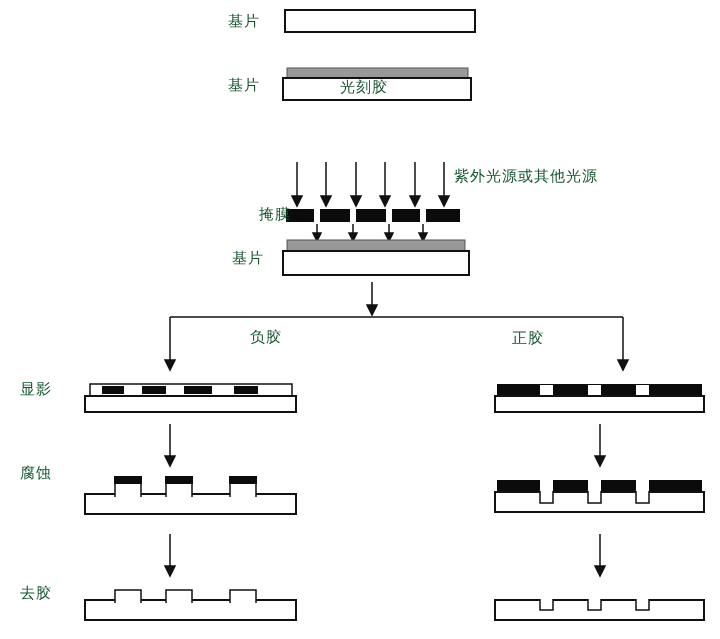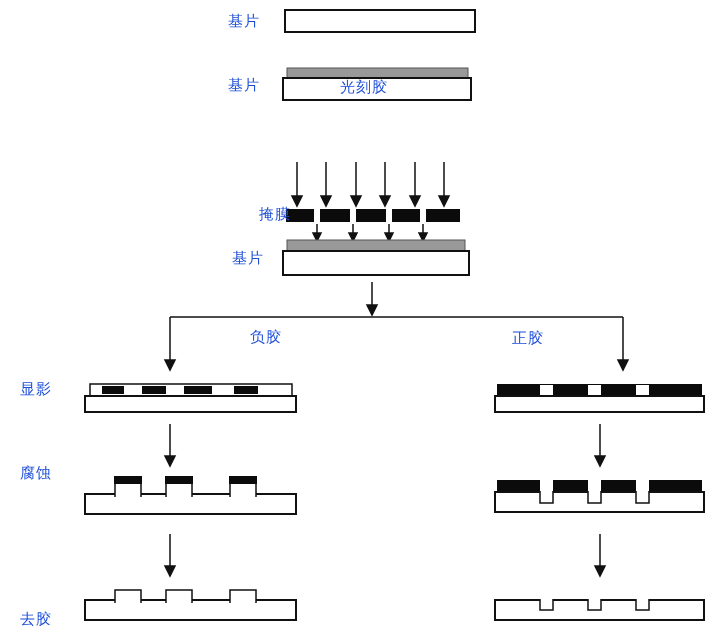--- a/index.html
+++ b/index.html
@@ -8,21 +8,21 @@
     width: 720px;
     height: 639px;
     background: #ffffff;
     font-family: "Liberation Sans", sans-serif;
     overflow: hidden;
   }
   .canvas svg { position: absolute; left: 0; top: 0; }
   .lbl {
     position: absolute;
     font-size: 15px;
-    color: #1d4ed8;
+    color: #14532d;
     white-space: nowrap;
     letter-spacing: 1px;
     line-height: 1;
   }
 </style>
 </head>
 <body>
 
 <div class="canvas">
 
@@ -143,21 +143,22 @@
       <rect x="495" y="600" width="209" height="20" fill="#ffffff" stroke="#111" stroke-width="2"></rect>
       <path d="M540 599 L540 610 L553 610 L553 599" fill="#ffffff" stroke="#111" stroke-width="1.5"></path>
       <path d="M588 599 L588 610 L601 610 L601 599" fill="#ffffff" stroke="#111" stroke-width="1.5"></path>
       <path d="M636 599 L636 610 L649 610 L649 599" fill="#ffffff" stroke="#111" stroke-width="1.5"></path>
     </g>
   </svg>
 
   <div class="lbl" style="left:228px; top:13px;">基片</div>
   <div class="lbl" style="left:340px; top:43px;margin-top:36px;">光刻胶</div>
   <div class="lbl" style="left:228px; top:77px;">基片</div>
+  <div class="lbl" style="left:454px; top:168px;">紫外光源或其他光源</div>
   <div class="lbl" style="left:232px; top:206px;margin-left:27px;">掩膜</div>
   <div class="lbl" style="left:232px; top:250px;">基片</div>
   <div class="lbl" style="left:250px; top:329px;">负胶</div>
   <div class="lbl" style="left:512px; top:330px;">正胶</div>
   <div class="lbl" style="left:20px;  top:365px;margin-top:16px;">显影</div>
   <div class="lbl" style="left:20px;  top:465px;">腐蚀</div>
-  <div class="lbl" style="left:20px;  top:585px;margin-top:26px;">去胶</div>
+  <div class="lbl" style="left:20px;  top:585px;">去胶</div>
 
 </div>
 
 </body></html>

